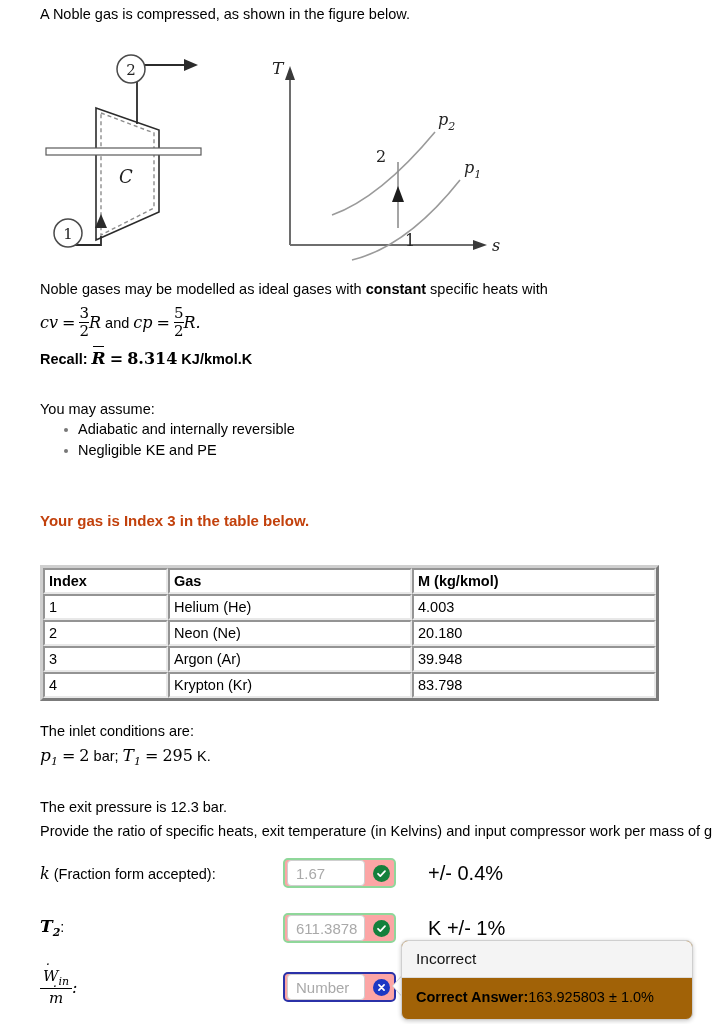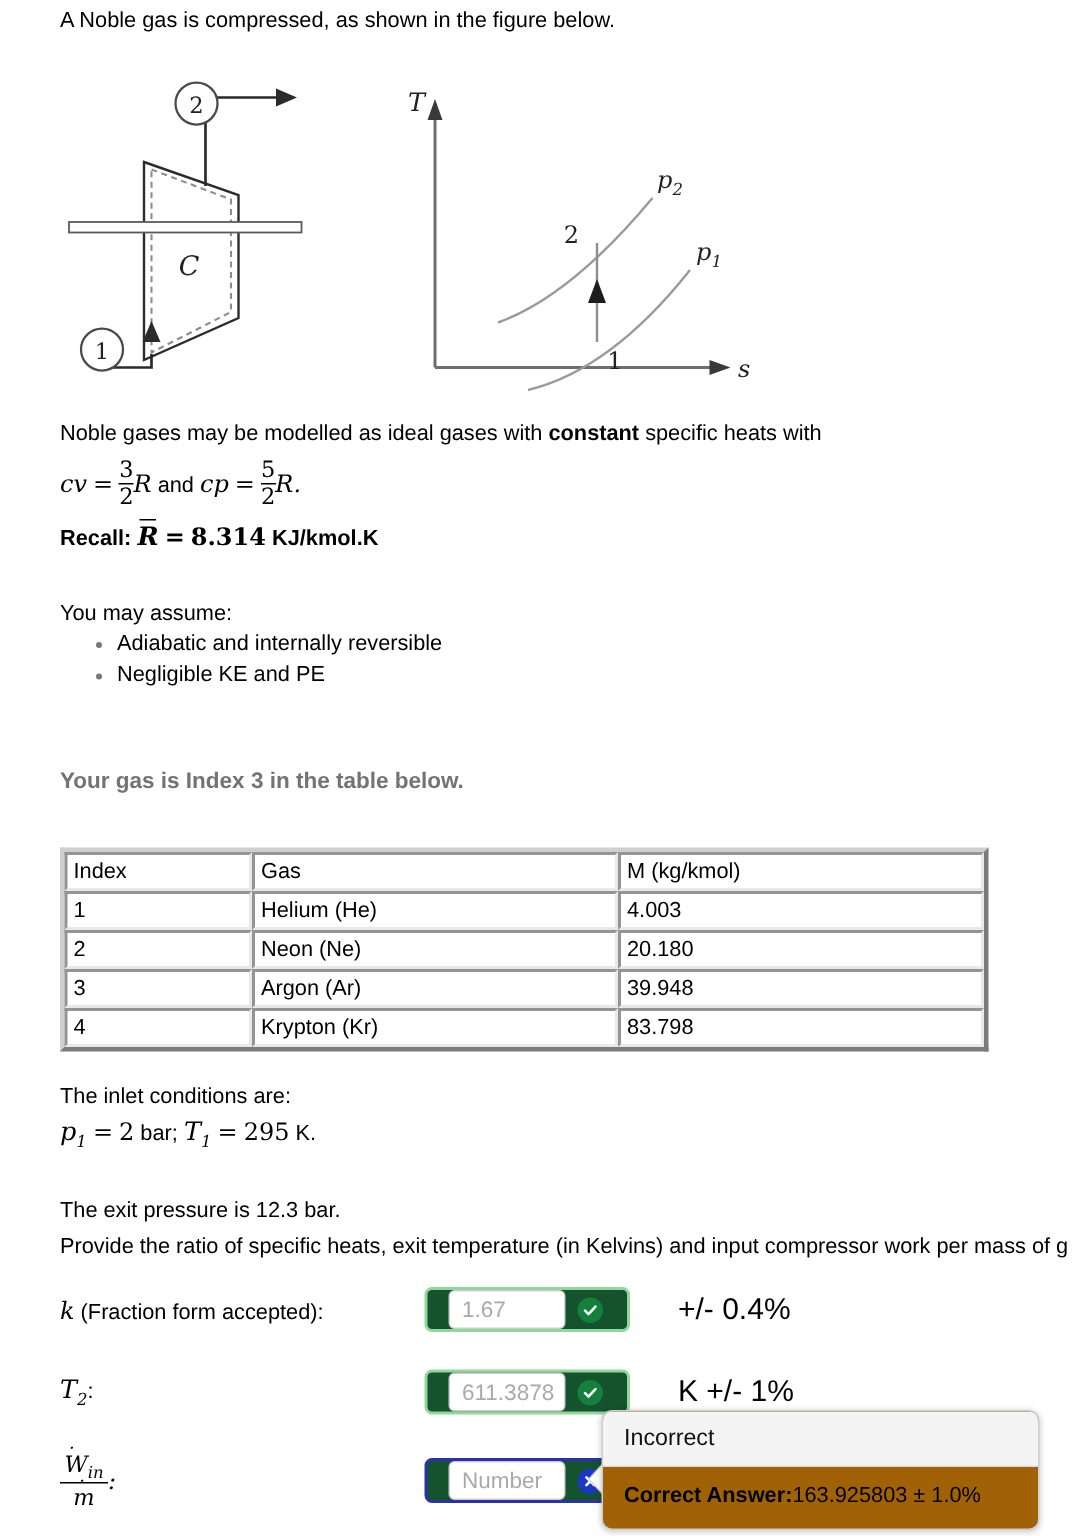--- a/index.html
+++ b/index.html
@@ -30,57 +30,57 @@
   #p-model{left:40px;top:280px;}
   #eq-cv{left:40px;top:306px;}
   #p-recall{left:40px;top:348px;font-weight:bold;}
   #p-assume{left:40px;top:400px;}
   ul.assume{position:absolute;left:58px;top:419px;margin:0;padding:0 0 0 20px;list-style:none;}
   ul.assume li{position:relative;line-height:21px;font-size:14.5px;}
   ul.assume li::before{
      content:"";position:absolute;left:-14px;top:9px;width:4px;height:4px;
      background:#777;border-radius:50%;
   }
-  #p-index{left:40px;top:512px;color:#737373;font-weight:bold;font-size:15px;}
+  #p-index{left:40px;top:512px;color:#c2410c;font-weight:bold;font-size:15px;}
 
   
   table.gastable{
     position:absolute;left:40px;top:565px;
     border-collapse:separate;border-spacing:0;
     border:3px outset #cfcfcf;
     background:#fff;
     font-size:14.5px;
   }
   table.gastable td{
     border:2px inset #e8e8e8;
     padding:1px 4px;
     vertical-align:middle;
     height:20px;
   }
   table.gastable td.c0{width:113px;}
   table.gastable td.c1{width:232px;}
   table.gastable td.c2{width:232px;}
-  table.gastable thead td{font-weight:normal;}
+  table.gastable thead td{font-weight:bold;}
 
   
   #p-inlet{left:40px;top:722px;}
   #eq-inlet{left:40px;top:745px;}
   #p-exit{left:40px;top:798px;}
   #p-provide{left:40px;top:822px;}
 
   
   .ansrow{position:absolute;left:40px;display:flex;align-items:center;gap:28px;}
   #row-k{top:858px;}
   #row-t2{top:913px;}
   #row-w{top:967px;}
   .anslabel{width:215px;font-size:14.5px;}
   .fieldwrap{
     display:flex;align-items:center;
     border:2px solid #8fd79a;border-radius:5px;
-    background:#14532d;padding:4px 14px;
+    background:#fca5a5;padding:4px 2px;
     height:30px;box-sizing:border-box;justify-content:flex-end;
   }
   .fieldwrap.wrong{border:2px solid #2b31a8;}
   .inputbox{
     border:1px solid #cfcfcf;border-radius:4px;
     background:#fff;color:#a9a9a9;
     font-size:15px;
     padding:4px 8px;
     width:78px;height:26px;box-sizing:border-box;
     display:flex;align-items:center;
@@ -271,21 +271,21 @@
       <div class="mark ok">
         <svg width="11" height="11" viewBox="0 0 12 12" aria-hidden="true">
             <path d="M2.2 6.3 L4.7 8.8 L9.8 3.4" fill="none" stroke="#ffffff" stroke-width="1.9" stroke-linecap="round" stroke-linejoin="round"></path>
           </svg>
       </div>
     </div>
     <div class="tol">+/- 0.4%</div>
   </div>
 
   <div class="ansrow" id="row-t2">
-    <div class="anslabel"><span class="ital" style="font-size:17px;"><span>T</span><sub style="font-size:11px;">2</sub></span><span>:</span></div>
+    <div class="anslabel"><span class="ital" style="font-size:17px;font-weight:bold;"><span>T</span><sub style="font-size:11px;">2</sub></span><span>:</span></div>
     <div class="fieldwrap">
       <div class="inputbox">611.3878</div>
       <div class="mark ok">
         <svg width="11" height="11" viewBox="0 0 12 12" aria-hidden="true">
             <path d="M2.2 6.3 L4.7 8.8 L9.8 3.4" fill="none" stroke="#ffffff" stroke-width="1.9" stroke-linecap="round" stroke-linejoin="round"></path>
           </svg>
       </div>
     </div>
     <div class="tol">K +/- 1%</div>
   </div>

